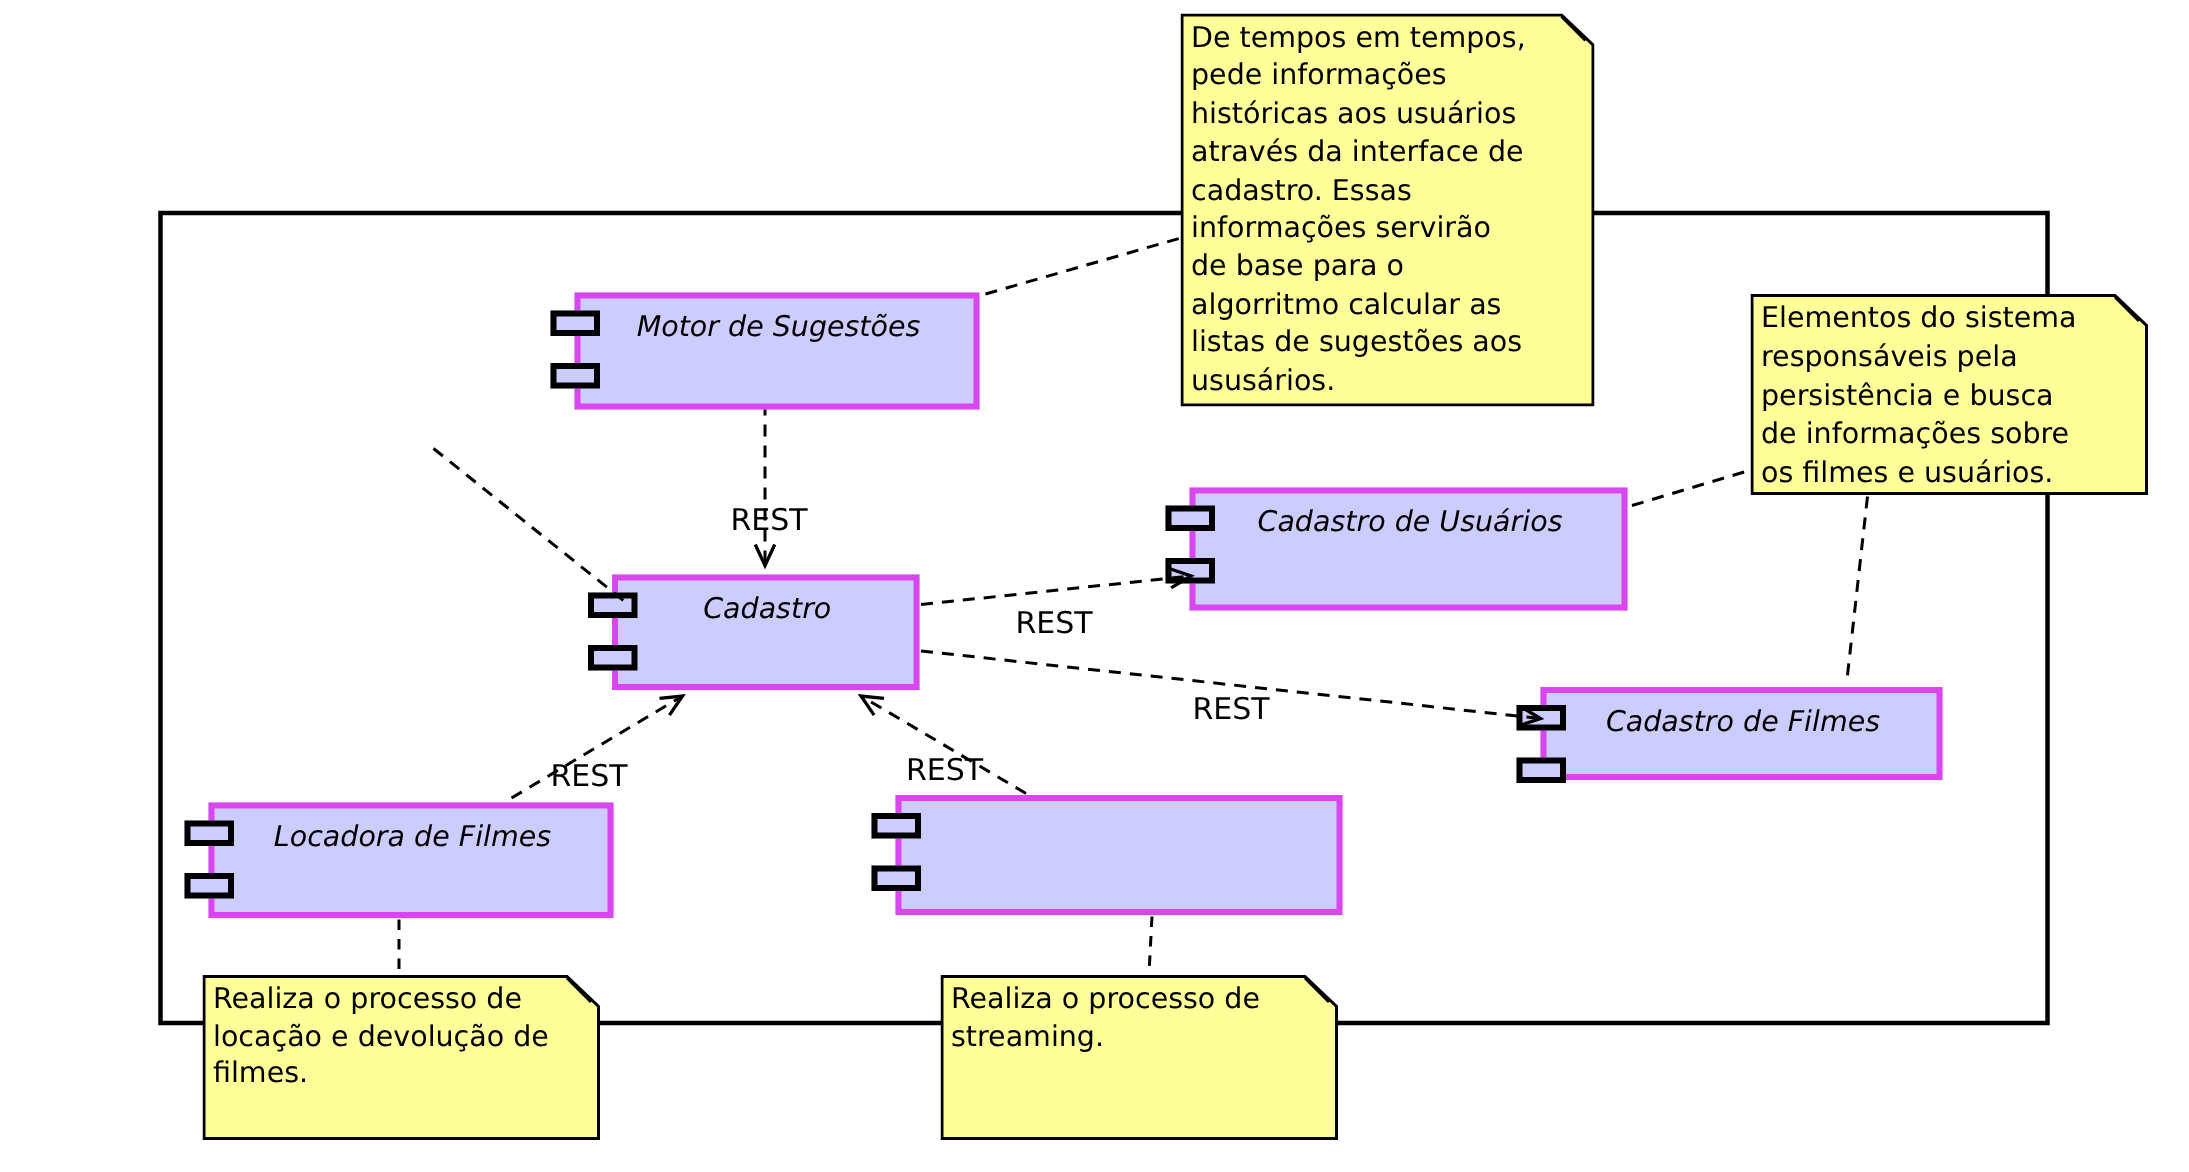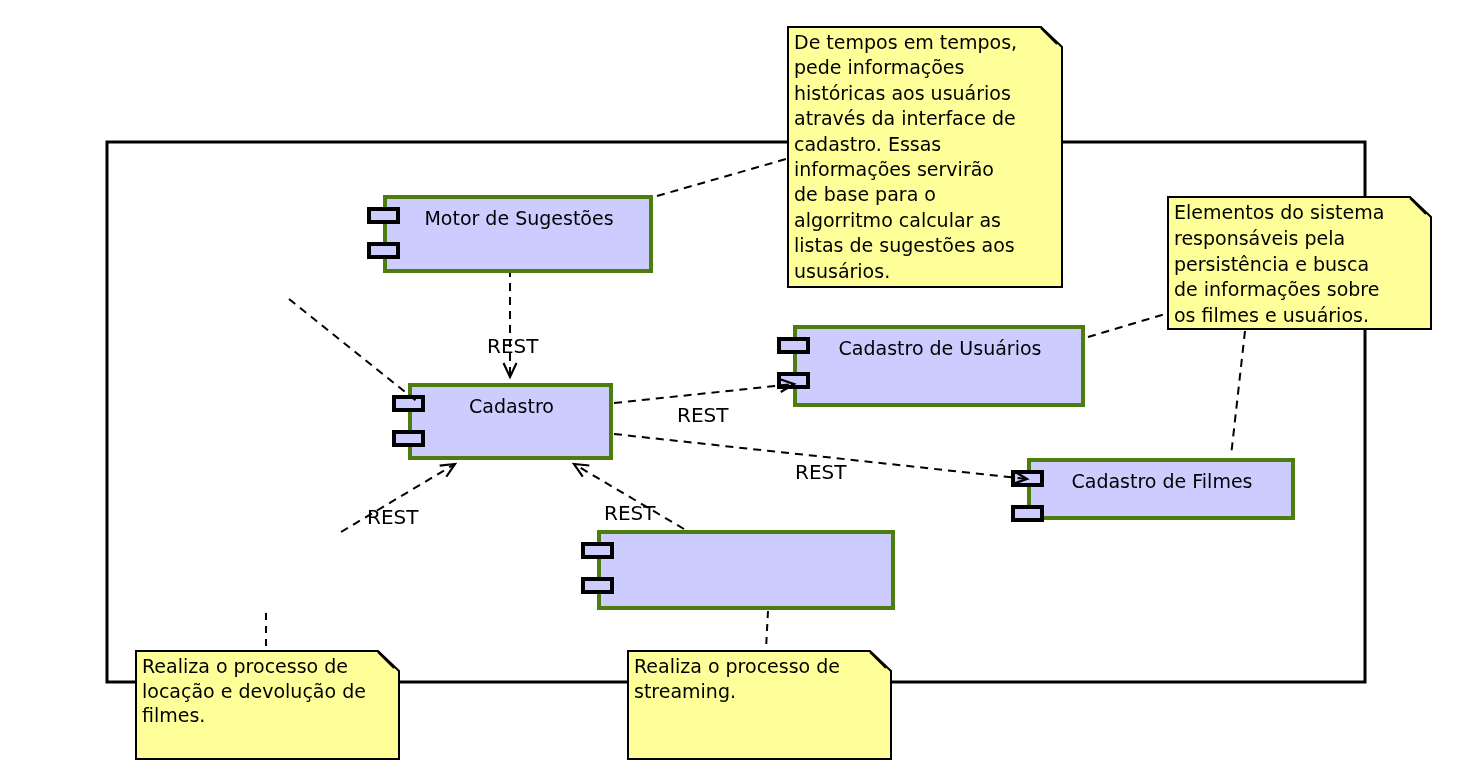--- a/index.html
+++ b/index.html
@@ -8,21 +8,22 @@
     font-family:"DejaVu Sans","Liberation Sans",sans-serif;color:#000;
   }
   svg.layer{position:absolute;left:0;top:0;pointer-events:none;}
   .layerA{z-index:1}
   .layerB{z-index:3}
 
   
   .component{
     position:absolute;z-index:2;box-sizing:border-box;
     background:var(--component-fill,#ccccff);
-    border:4px solid #4d7c0f;
+    border:4px solid #d946ef;
+    font-style:italic;
   }
   .ctab{
     position:absolute;left:-20px;width:33px;height:17px;box-sizing:border-box;
     background:var(--component-fill,#ccccff);
     border:4px solid #000;
   }
   .ctab1{top:8px}
   .ctab2{top:43px}
   .clabel{
     position:absolute;top:8px;left:2px;right:0;text-align:center;
@@ -93,27 +94,32 @@
     <span class="ctab ctab2"></span>
     <div class="clabel">Cadastro de Usuários</div>
   </div>
 
   <div class="component" style="left:1027px;top:458px;width:268px;height:62px">
     <span class="ctab ctab1"></span>
     <span class="ctab ctab2"></span>
     <div class="clabel">Cadastro de Filmes</div>
   </div>
 
+  <div class="component" style="left:139px;top:535px;width:270px;height:77px">
+    <span class="ctab ctab1"></span>
+    <span class="ctab ctab2"></span>
+    <div class="clabel">Locadora de Filmes</div>
+  </div>
 
   <div class="component" style="left:597px;top:530px;width:298px;height:80px">
     <span class="ctab ctab1"></span>
     <span class="ctab ctab2"></span>
   </div>
 
-  <div class="note" style="left:787px;top:26px;width:315px;height:262px">
+  <div class="note" style="left:787px;top:9px;width:315px;height:262px">
     <svg width="276" height="262" viewBox="0 0 276 262">
       <polygon points="1,1 254,1 275,21 275,261 1,261" style="fill:var(--note-fill,#ffff99)" stroke="#000" stroke-width="2"></polygon>
       <polyline points="254,2 270,18" fill="none" stroke="#000" stroke-width="2"></polyline>
     </svg>
     <div class="ntext" style="line-height:25.4px">De tempos em tempos,
 pede informações
 históricas aos usuários
 através da interface de
 cadastro. Essas
 informações servirão

